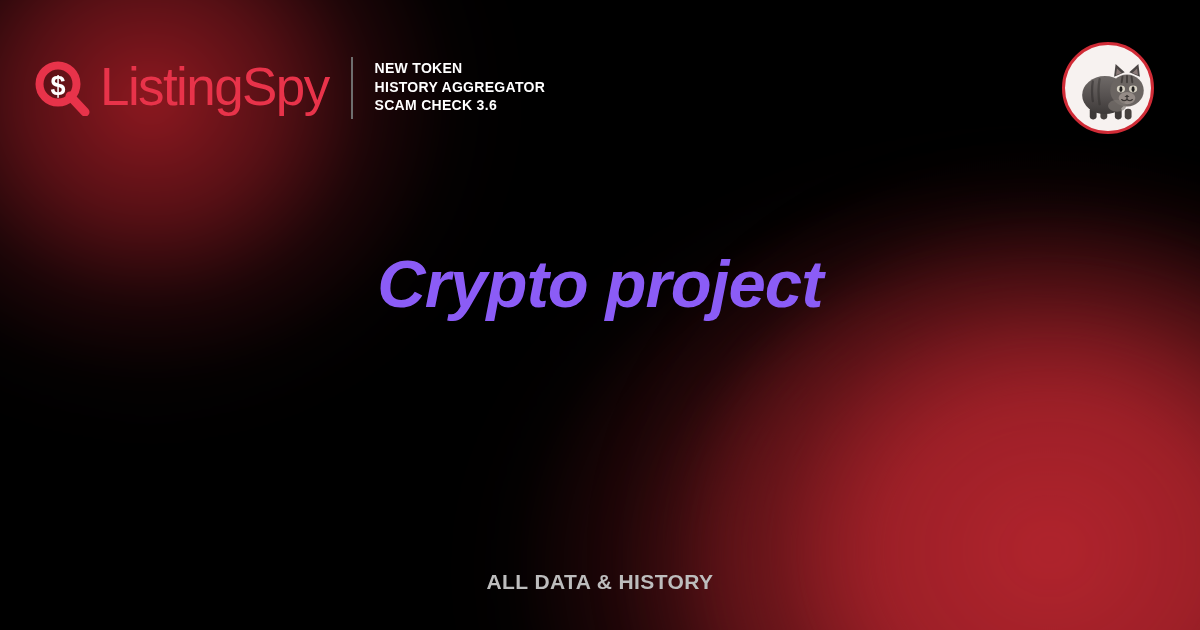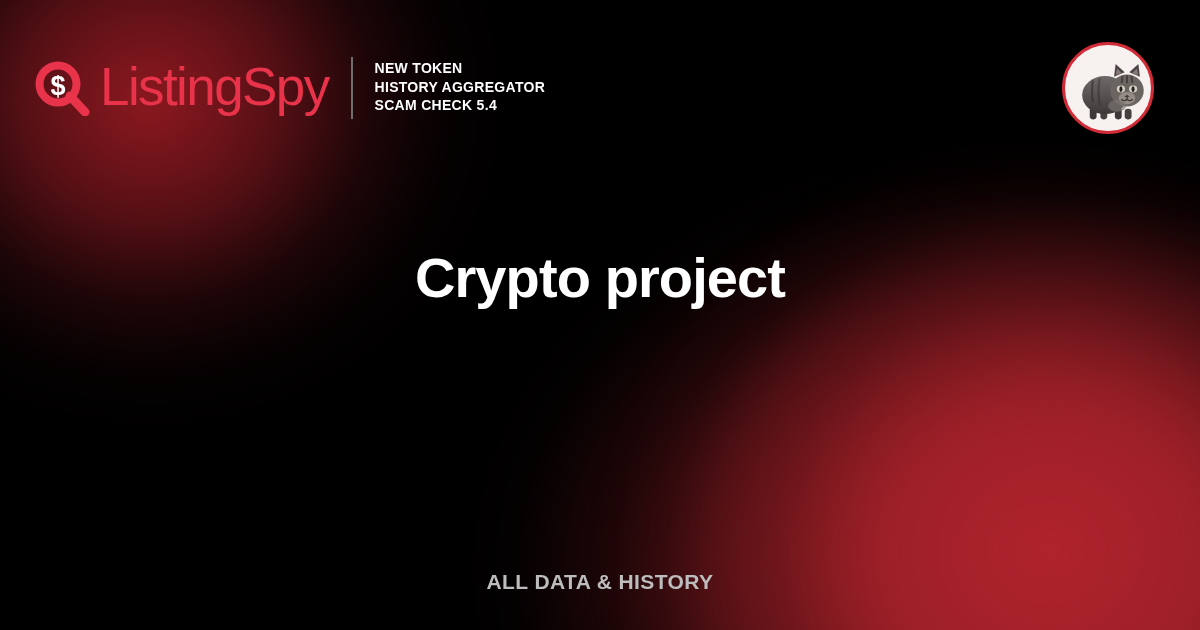--- a/index.html
+++ b/index.html
@@ -183,27 +183,28 @@
     color: #ffffff;
     letter-spacing: -1.4px;
     line-height: 1.02;
     margin: 0;
     white-space: nowrap;
     overflow: hidden;
     text-overflow: ellipsis;
   }
 
   .subtitle {
-    font-size: 56px;
+    font-size: 67px;
     font-weight: 700;
-    color: #ffffff;
+    color: #8b5cf6;
     letter-spacing: -0.9px;
     line-height: 1.05;
     margin: 6px 0 0 0;
     white-space: nowrap;
+    font-style: italic;
   }
 
   
   .footer {
     position: absolute;
     left: 0;
     right: 0;
     bottom: 36px;
     z-index: 5;
     text-align: center;
@@ -241,21 +242,21 @@
           </svg>
         </span>
         <span class="wordmark">ListingSpy</span>
       </div>
 
       <div class="brand-divider"></div>
 
       <div class="tagline">
         <span class="tagline-line">NEW TOKEN</span>
         <span class="tagline-line">HISTORY AGGREGATOR</span>
-        <span class="tagline-line">SCAM CHECK 5.4</span>
+        <span class="tagline-line">SCAM CHECK 3.6</span>
       </div>
 
     </div>
 
     <div class="avatar">
       <span>
         <svg viewBox="0 0 100 100" xmlns="http://www.w3.org/2000/svg" aria-hidden="true">
           <defs>
             <linearGradient id="furGrad" x1="0" y1="0" x2="0" y2="1">
               <stop offset="0%" stop-color="#6f6a68"></stop>

